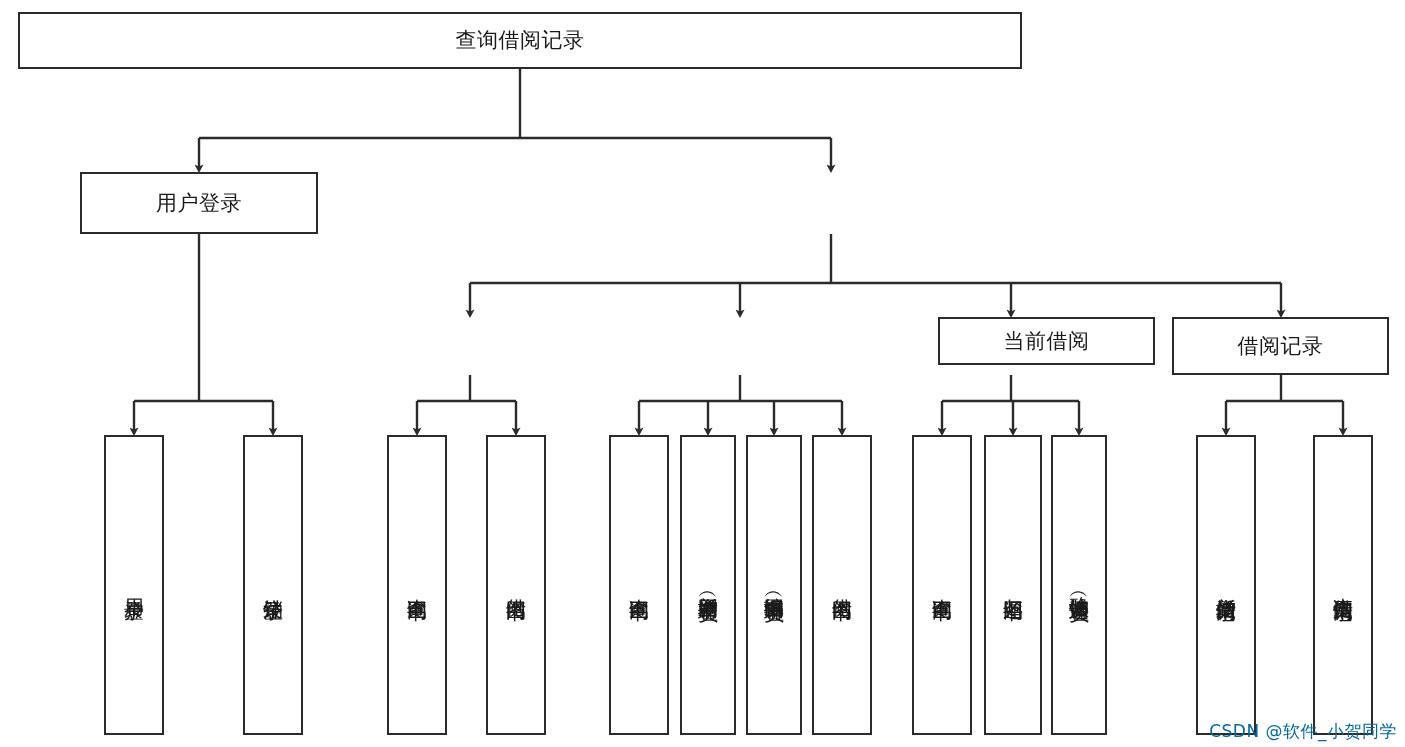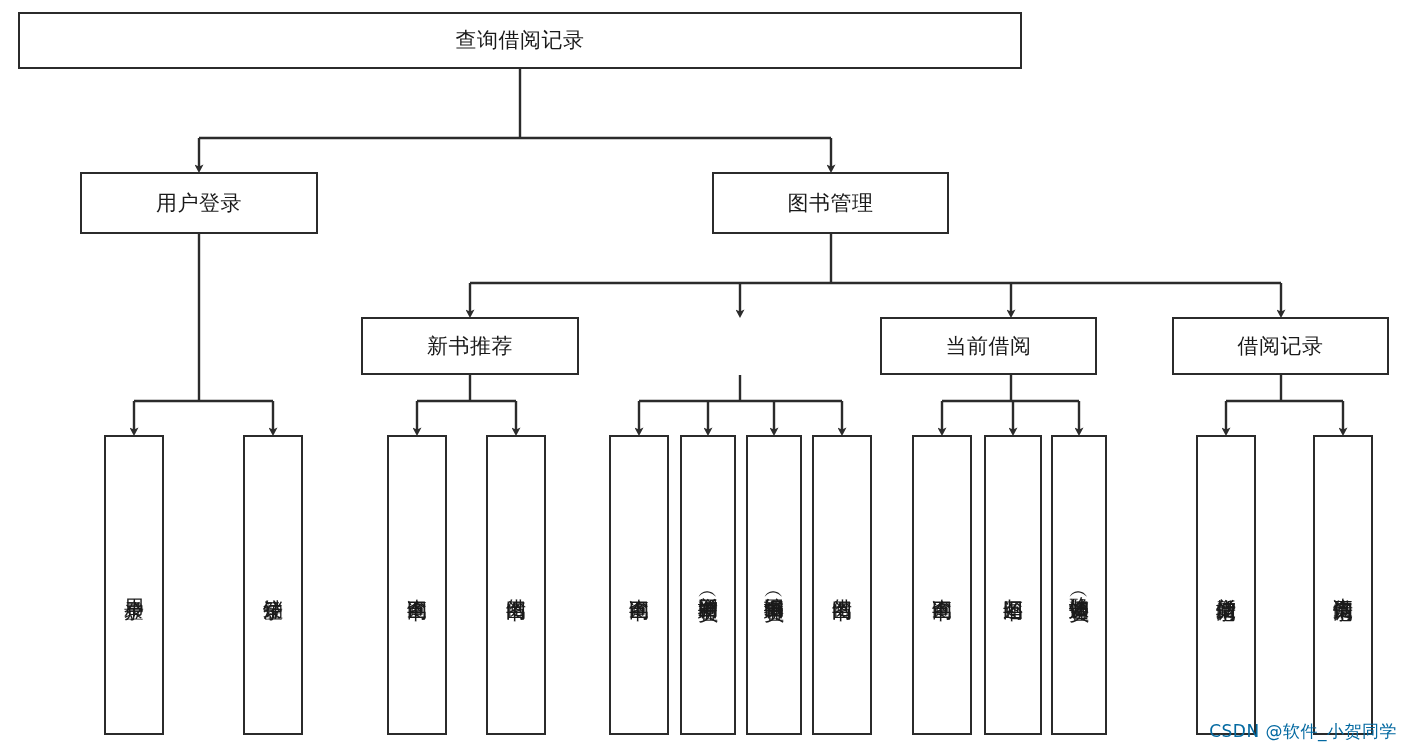--- a/index.html
+++ b/index.html
@@ -117,28 +117,22 @@
       </g>
   </svg>
 
   <div class="node" style="left: 18px; top: 12px; width: 1004px; height: 57px;">
     <span class="node-label">查询借阅记录</span>
   </div>
 
   <div class="node" style="left: 80px; top: 172px; width: 238px; height: 62px;">
     <span class="node-label">用户登录</span>
   </div>
-  <div class="node" style="left: 712px; top: 172px; width: 237px; height: 62px;">
-    <span class="node-label">图书管理</span>
-  </div>
 
-  <div class="node" style="left: 361px; top: 317px; width: 218px; height: 58px;">
-    <span class="node-label">新书推荐</span>
-  </div>
-  <div class="node" style="left: 880px; top: 317px; width: 217px; height: 58px;">
+  <div class="node" style="left: 938px; top: 317px; width: 217px; height: 48px;">
     <span class="node-label">当前借阅</span>
   </div>
   <div class="node" style="left: 1172px; top: 317px; width: 217px; height: 58px; text-align: center;">
     <span class="node-label">借阅记录</span>
   </div>
 
   <div class="node leaf" style="left: 104px; top: 435px; width: 60px; height: 300px;">
     <span class="node-label">用户登录</span>
   </div>
   <div class="node leaf" style="left: 243px; top: 435px; width: 60px; height: 300px;">

